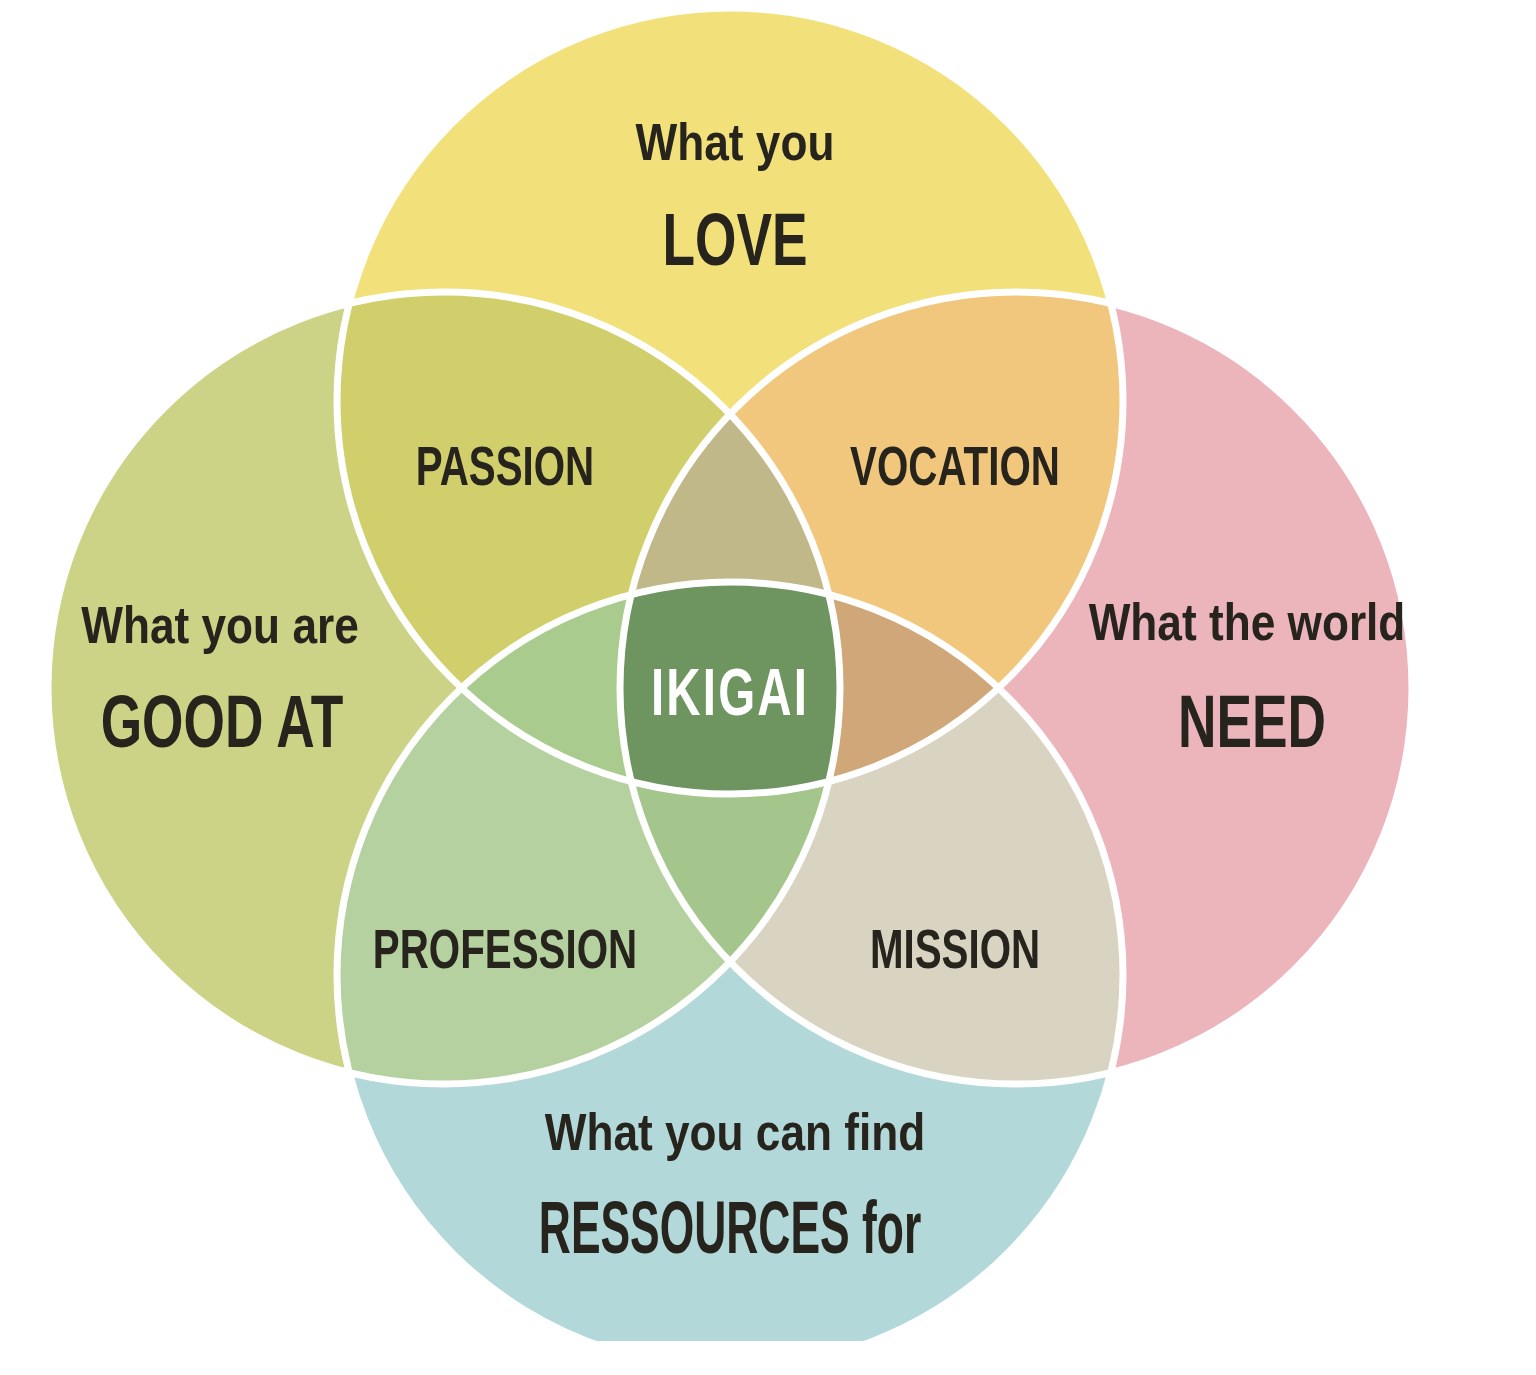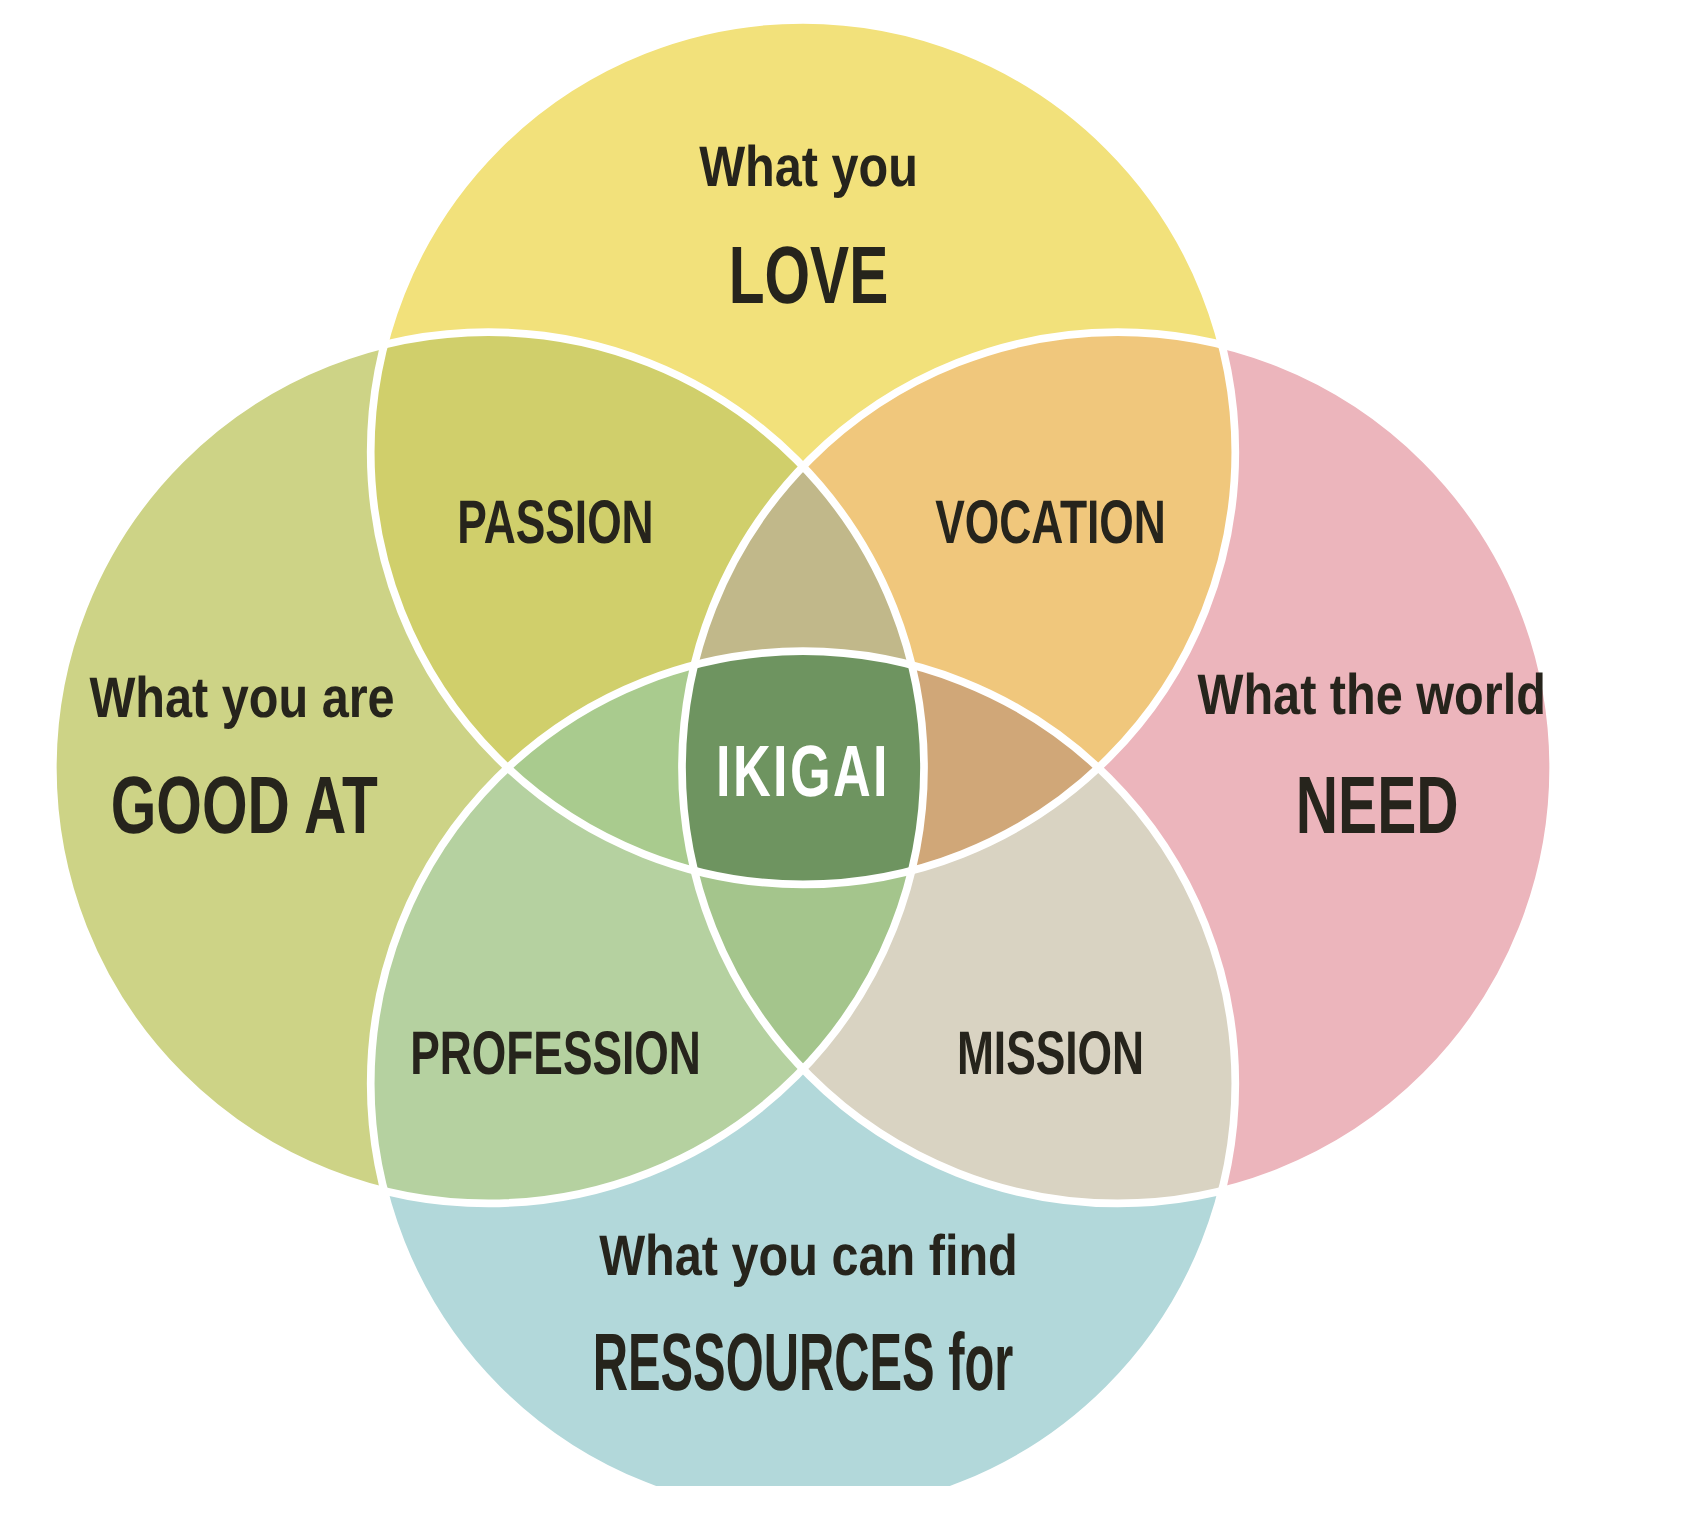--- a/index.html
+++ b/index.html
@@ -6,21 +6,20 @@
     margin: 0;
     padding: 0;
     background: #ffffff;
   }
   .stage {
     width: 1536px;
     height: 1341px;
     background: #ffffff;
     position: relative;
     overflow: hidden;
-    margin-top: 10px;
   }
   svg { display: block; }
   text {
     font-family: "Liberation Sans", "DejaVu Sans", sans-serif;
     font-weight: 700;
     text-anchor: middle;
     dominant-baseline: central;
   }
   .subtitle     { font-size: 52px; }
   .circle-title { font-size: 74px; }

